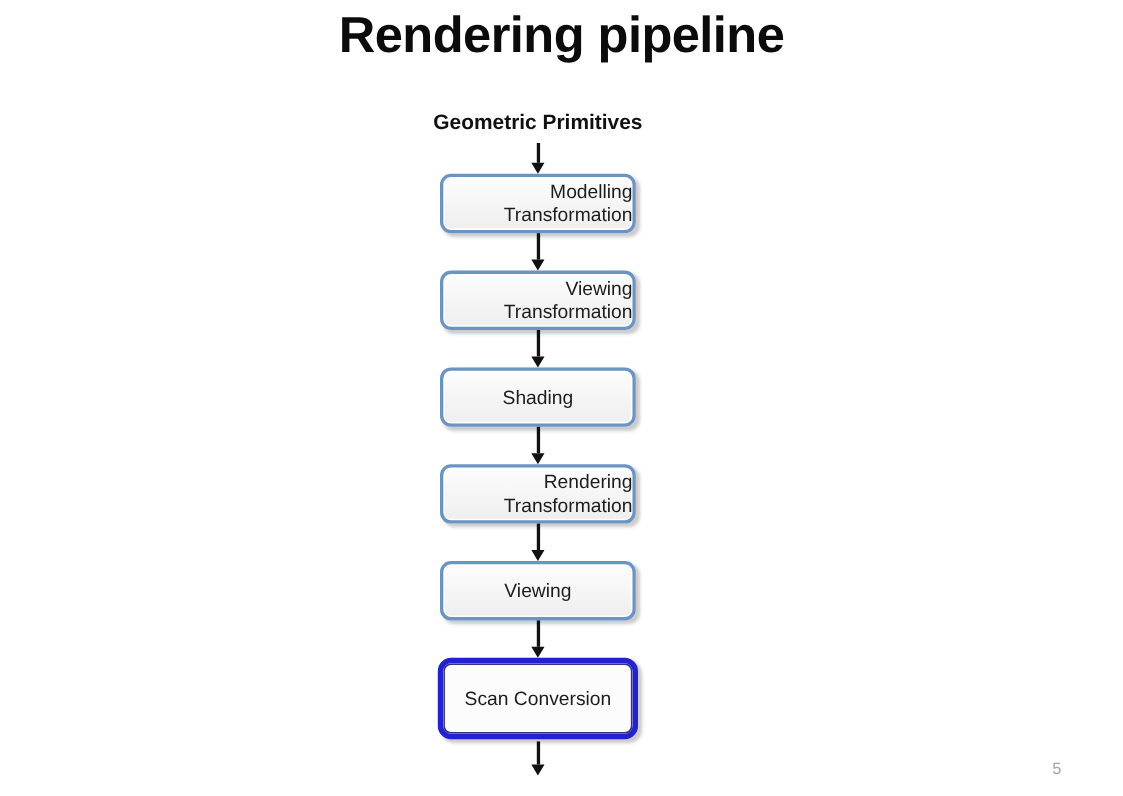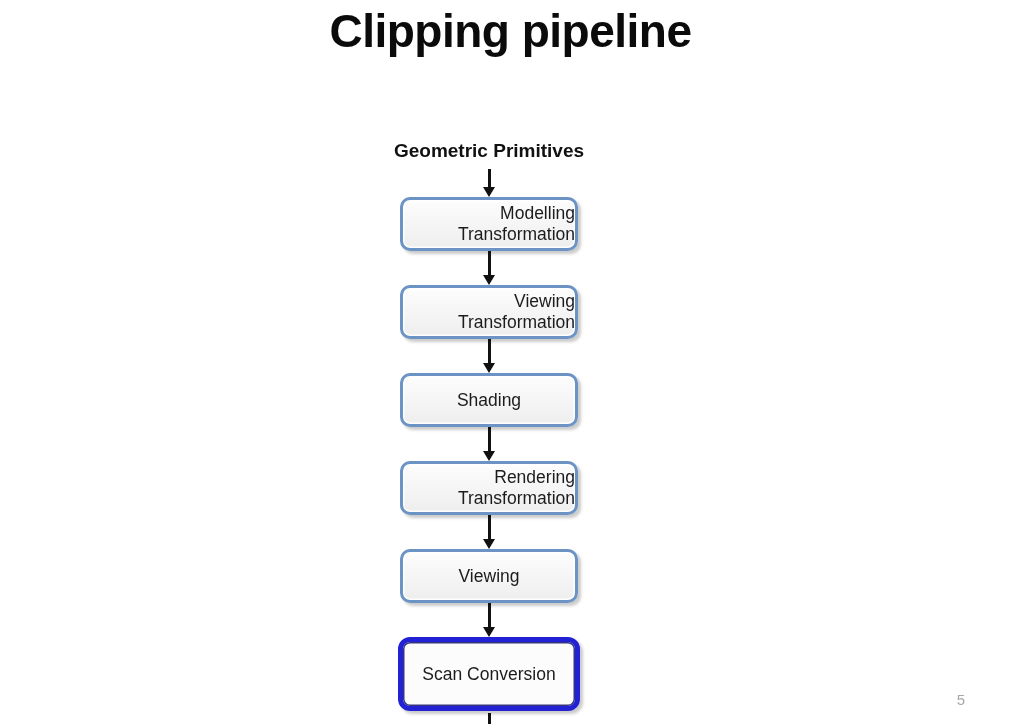--- a/index.html
+++ b/index.html
@@ -34,21 +34,21 @@
     flex-direction: column;
     align-items: center;
   }
   .io-label {
     font-size: 19px;
     font-weight: 700;
     color: #111111;
     line-height: 22px;
     white-space: nowrap;
   }
-  .io-label.src { margin-bottom: 7px; margin-top: 39px; }
+  .io-label.src { margin-bottom: 7px; }
   .io-label.sink { margin-top: 18px; }
   .arrow {
     display: flex;
     flex-direction: column;
     align-items: center;
     height: 34px;
   }
   .arrow.first { height: 28px; }
   .arrow.last { height: 31px; margin-top: 2px; margin-bottom: 1px; }
   .arrow .shaft { width: 3px; flex: 1 1 auto; background: #111111; }
@@ -88,21 +88,21 @@
     right: 56px;
     bottom: 16px;
     font-size: 15px;
     color: #a3a7ad;
   }
 </style>
 </head>
 <body>
 
 <div class="slide">
-  <h1 class="title">Clipping pipeline</h1>
+  <h1 class="title">Rendering pipeline</h1>
 
   <div class="pipeline">
 
     <div class="io-label src">Geometric Primitives</div>
 
     <div class="arrow first">
       <span class="shaft"></span>
       <span class="head"></span>
     </div>
 

